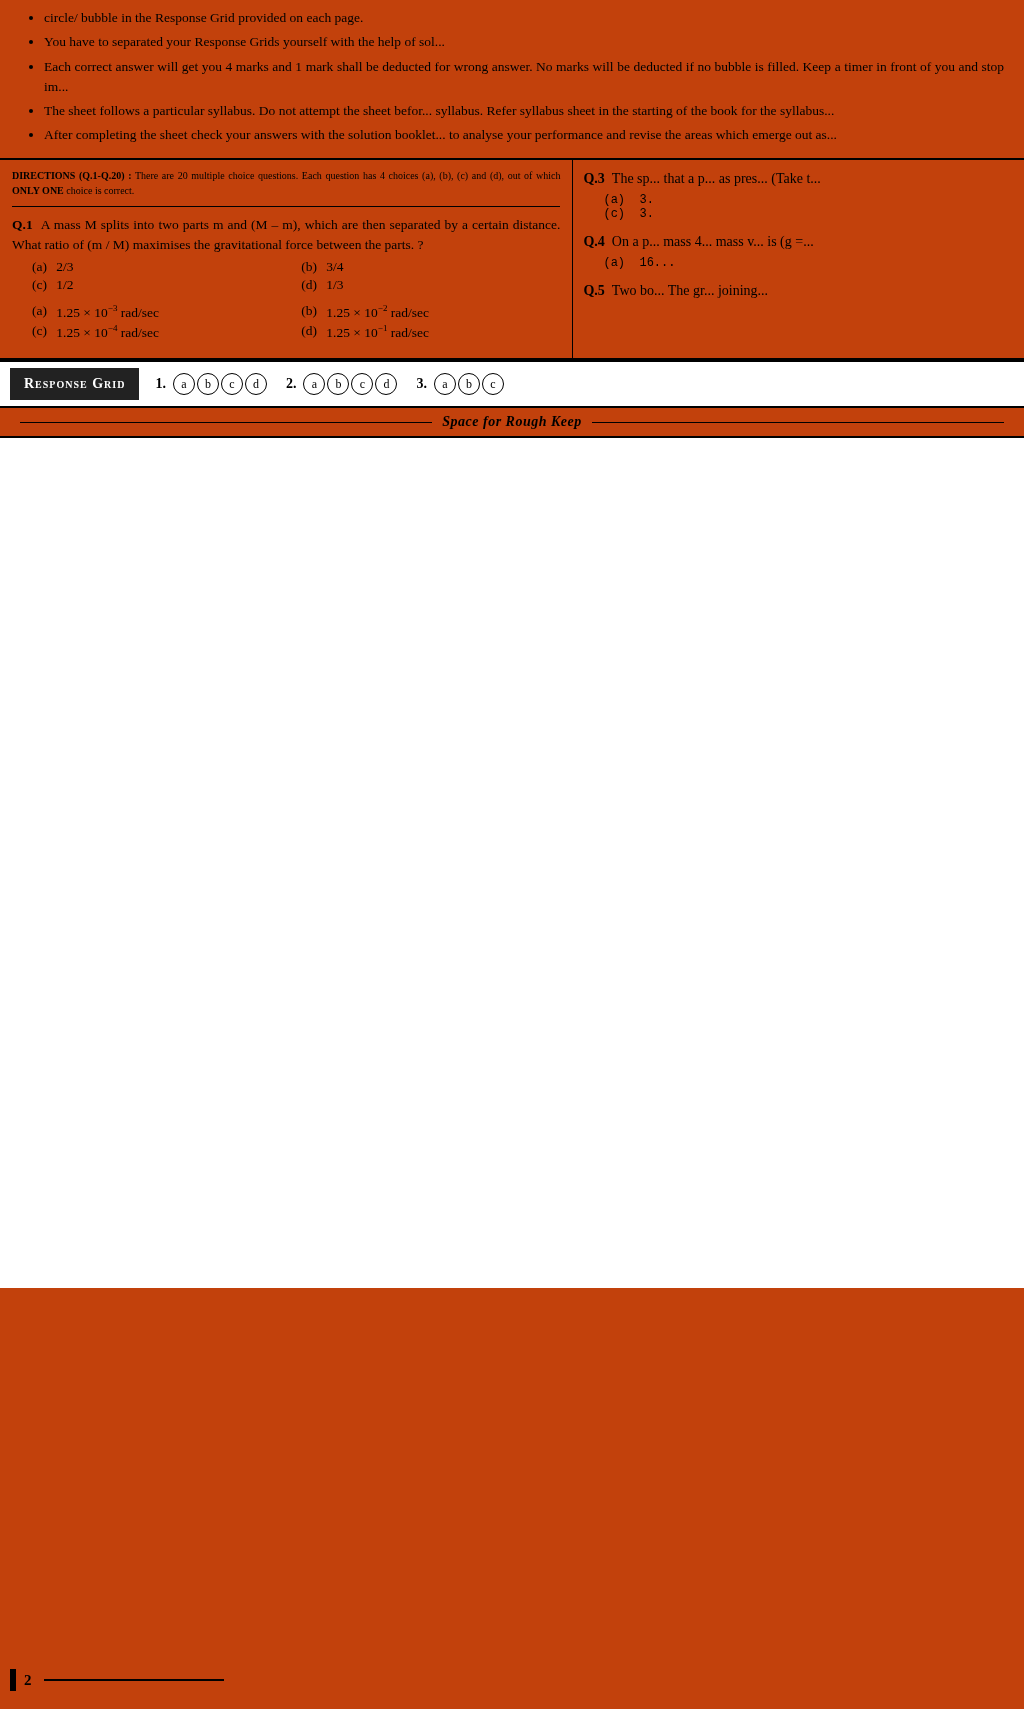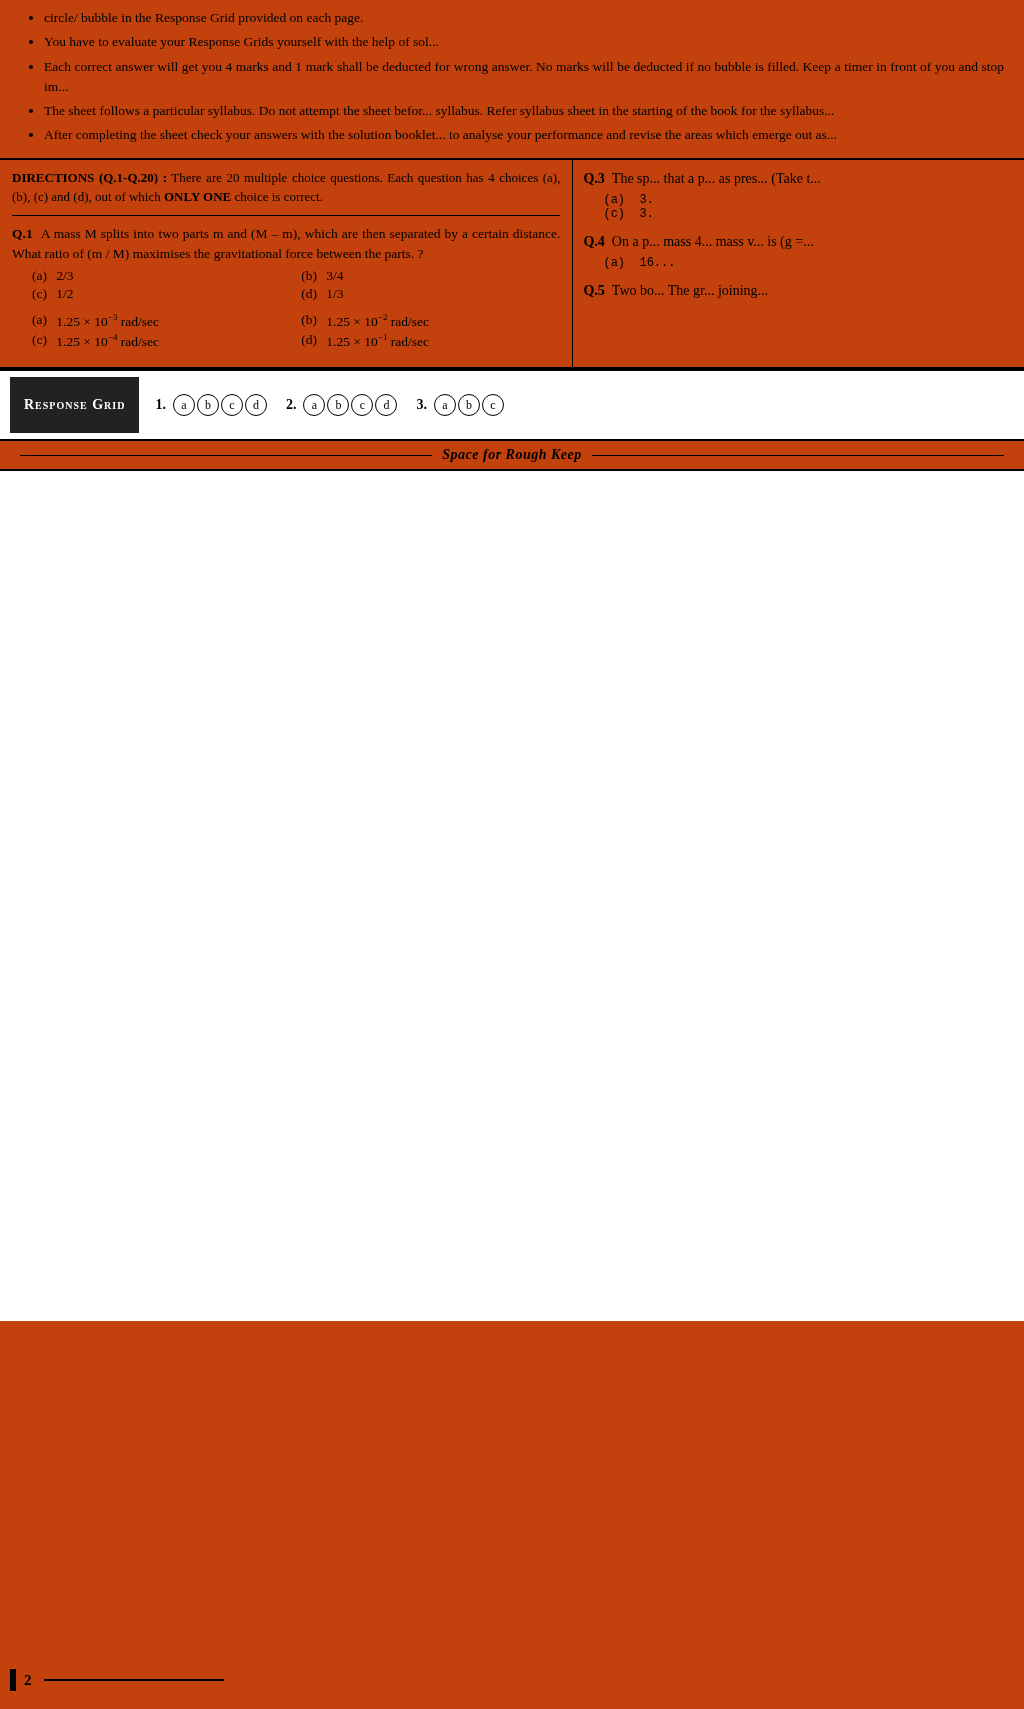--- a/index.html
+++ b/index.html
@@ -58,21 +58,21 @@
       padding: 8px 10px 8px 10px;
     }
 
     .directions-box {
       border-bottom: 1.5px solid #000;
       padding-bottom: 8px;
       margin-bottom: 8px;
     }
 
     .directions-text {
-      font-size: 13px;
+      font-size: 10px;
       line-height: 1.5;
       text-align: justify;
     }
 
     .directions-text strong {
       font-weight: bold;
     }
 
     .question-block {
       margin-bottom: 10px;
@@ -130,21 +130,21 @@
       padding: 6px 10px;
       background: #fff;
       min-height: 44px;
     }
 
     .response-grid-label {
       background: #222;
       color: #fff;
       font-weight: bold;
       font-size: 14px;
-      padding: 20px 14px;
+      padding: 8px 14px;
       margin-right: 16px;
       white-space: nowrap;
       font-variant: small-caps;
       letter-spacing: 1px;
     }
 
     .response-grid-items {
       display: flex;
       align-items: center;
       gap: 18px;
@@ -249,21 +249,21 @@
     sup { font-size: 9px; vertical-align: super; }
   </style>
 </head>
 <body>
 
 <div class="page-wrapper">
 
   <div class="instructions-section">
     <ul>
       <li>circle/ bubble in the Response Grid provided on each page.</li>
-      <li>You have to evaluate your Response Grids yourself with the help of sol...</li>
+      <li>You have to separated your Response Grids yourself with the help of sol...</li>
       <li>Each correct answer will get you 4 marks and 1 mark shall be deducted for wrong answer. No marks will be deducted if no bubble is filled. Keep a timer in front of you and stop im...</li>
       <li>The sheet follows a particular syllabus. Do not attempt the sheet befor... syllabus. Refer syllabus sheet in the starting of the book for the syllabus...</li>
       <li>After completing the sheet check your answers with the solution booklet... to analyse your performance and revise the areas which emerge out as...</li>
     </ul>
   </div>
 
   <div class="main-content">
 
     <div class="left-column">
 

